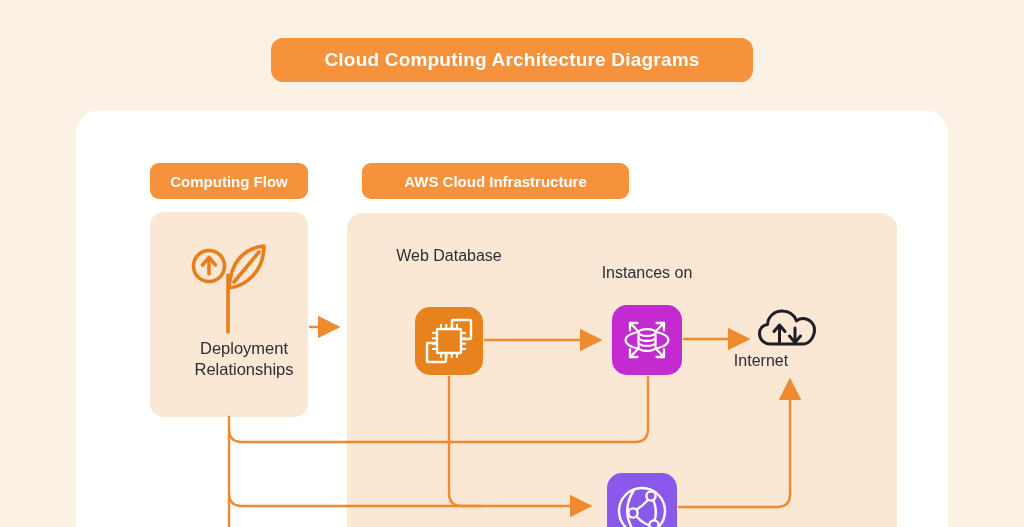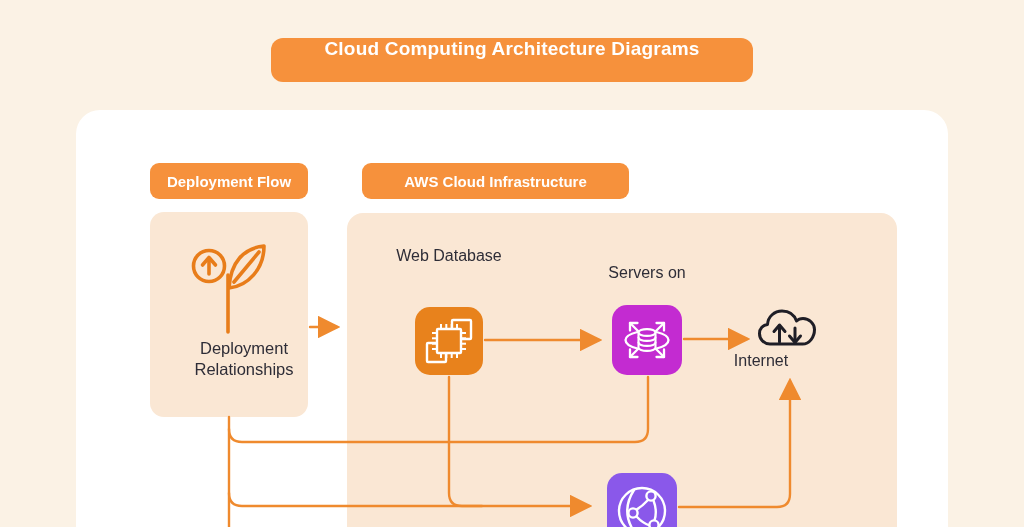--- a/index.html
+++ b/index.html
@@ -8,21 +8,21 @@
     position: relative;
     background: #FBF2E5;
     font-family: "Liberation Sans", sans-serif;
     color: #2E2D37;
   }
   .abs { position: absolute; }
 
   .title-banner {
     left: 271px; top: 38px; width: 482px; height: 44px;
     background: #F6913C; border-radius: 12px;
-    display: flex; justify-content: center;
+    display: flex; align-items: center; justify-content: center;
     color: #FFFFFF; font-size: 19px; font-weight: bold; letter-spacing: .2px;
     z-index: 5;
   }
 
   .panel {
     left: 76px; top: 110px; width: 872px; height: 450px;
     background: #FFFFFF; border-radius: 24px; z-index: 1;
   }
 
   .badge {
@@ -63,21 +63,21 @@
 </head>
 <body>
 
 <div class="abs title-banner">
   <span>Cloud Computing Architecture Diagrams</span>
 </div>
 
 <div class="abs panel"></div>
 
 <div class="abs badge badge-deploy">
-  <span>Deployment Flow</span>
+  <span>Computing Flow</span>
 </div>
 <div class="abs badge badge-aws">
   <span>AWS Cloud Infrastructure</span>
 </div>
 
 <div class="abs peach-box deploy-box"></div>
 
 <div class="abs peach-box aws-box"></div>
 
 <svg class="abs connectors" viewBox="0 0 1024 527">
@@ -138,21 +138,21 @@
         <line x1="46" y1="26" x2="51" y2="26"></line>
           <line x1="46" y1="31.3" x2="51" y2="31.3"></line>
           <line x1="46" y1="36.7" x2="51" y2="36.7"></line>
           <line x1="46" y1="42" x2="51" y2="42"></line>
       </g>
     </g>
   </svg>
 </div>
 
 <div class="abs node-label rds-label">
-  <div>Servers on</div>
+  <div>Instances on</div>
 </div>
 <div class="abs icon-tile rds-tile">
   <svg width="70" height="70" viewBox="0 0 70 70" fill="none">
     <g stroke="#FFFFFF" stroke-width="2.3" stroke-linecap="round" stroke-linejoin="round">
       <line x1="26" y1="26" x2="18" y2="18"></line>
         <polyline points="18,25.5 18,18 25.5,18"></polyline>
       <line x1="44" y1="26" x2="52" y2="18"></line>
         <polyline points="44.5,18 52,18 52,25.5"></polyline>
       <line x1="26" y1="44" x2="18" y2="52"></line>
         <polyline points="18,44.5 18,52 25.5,52"></polyline>

